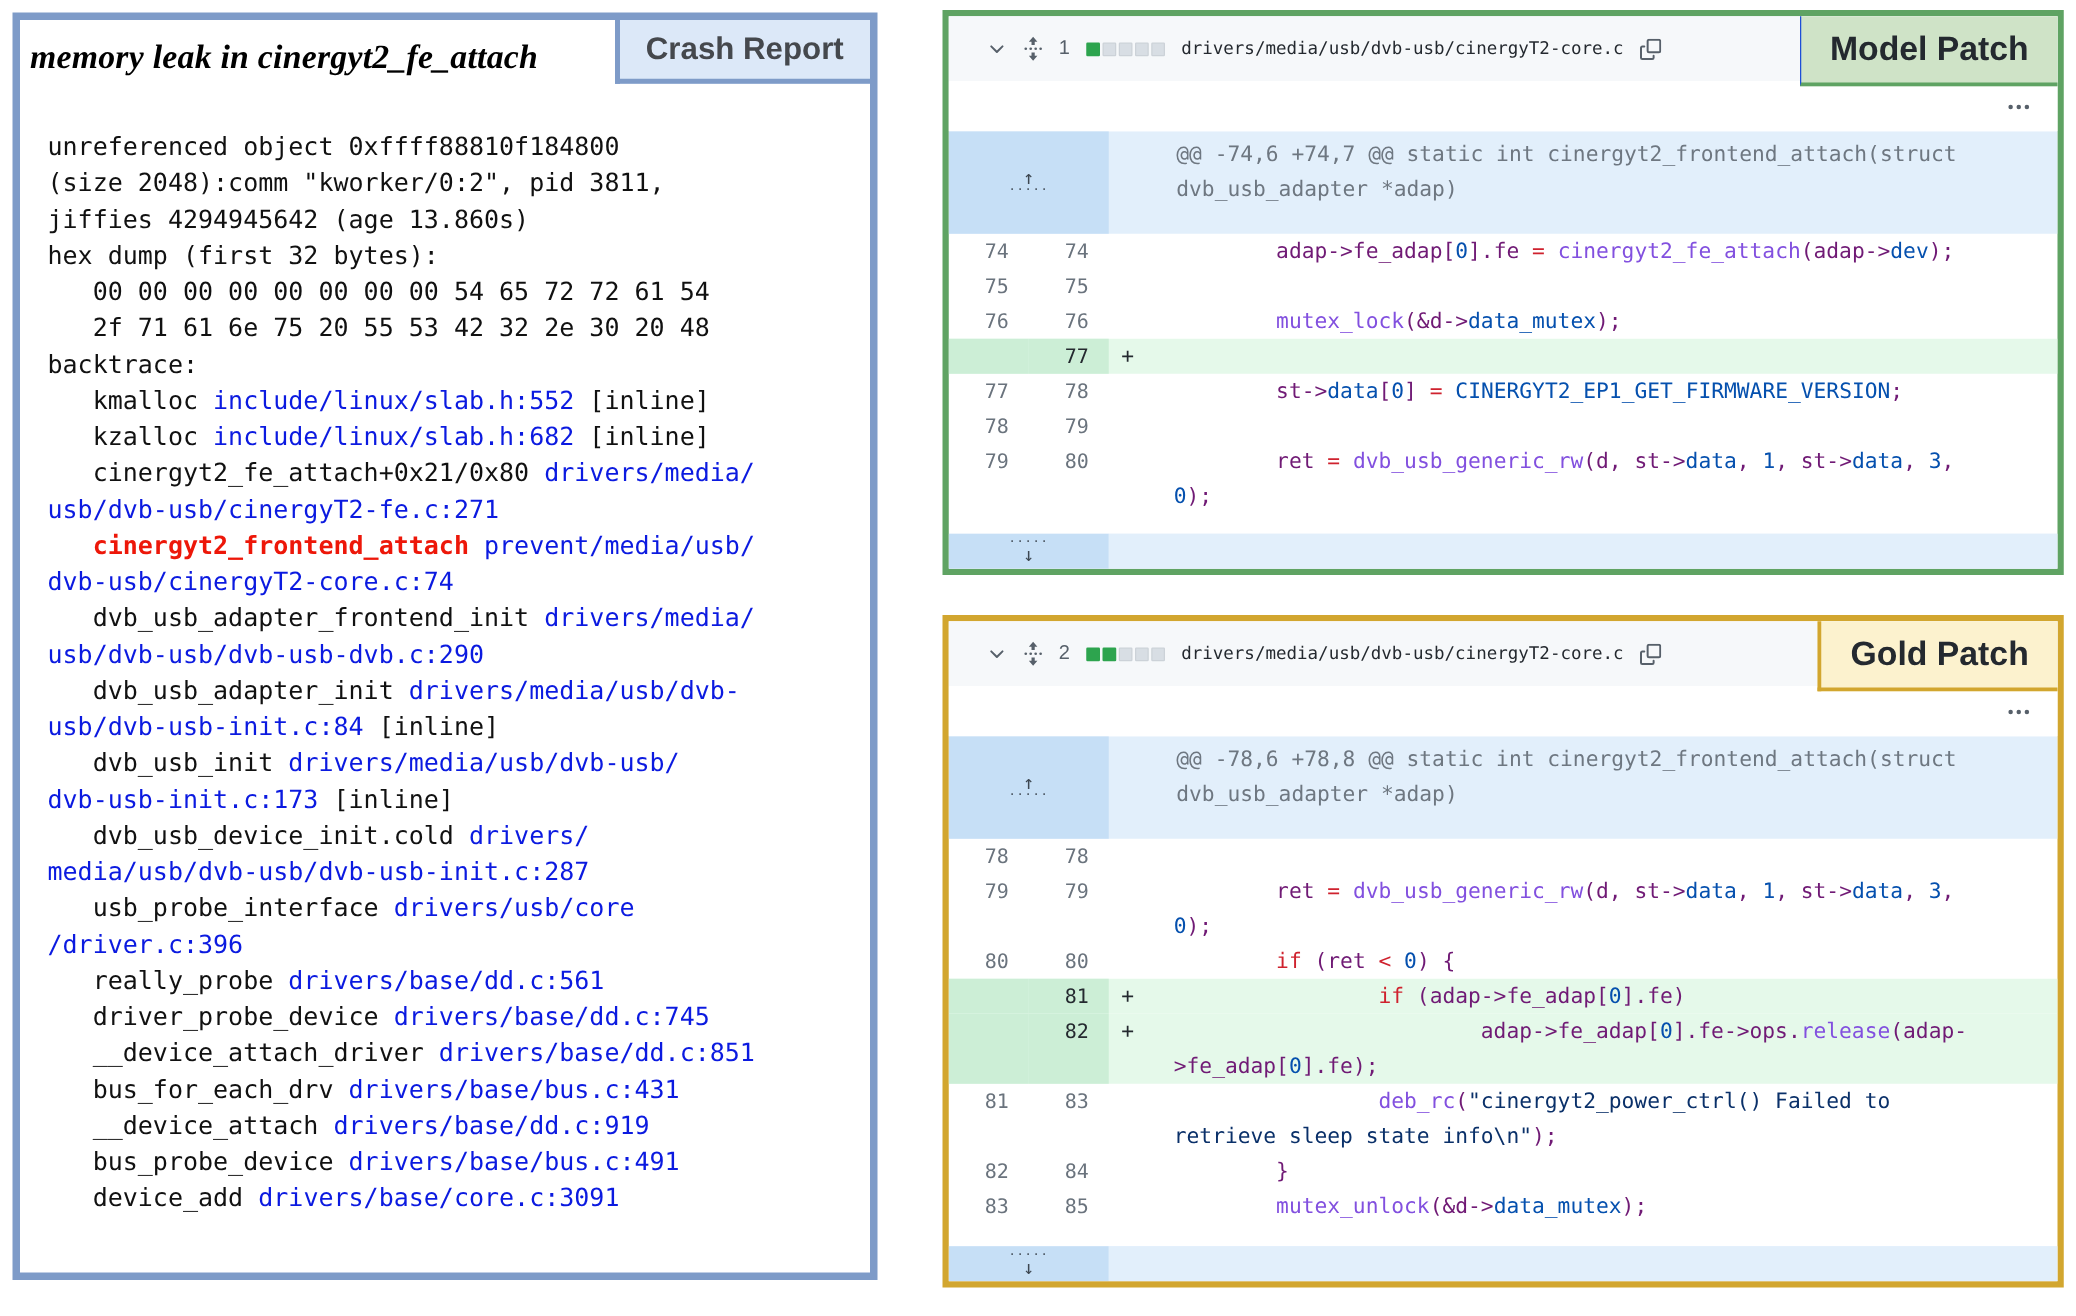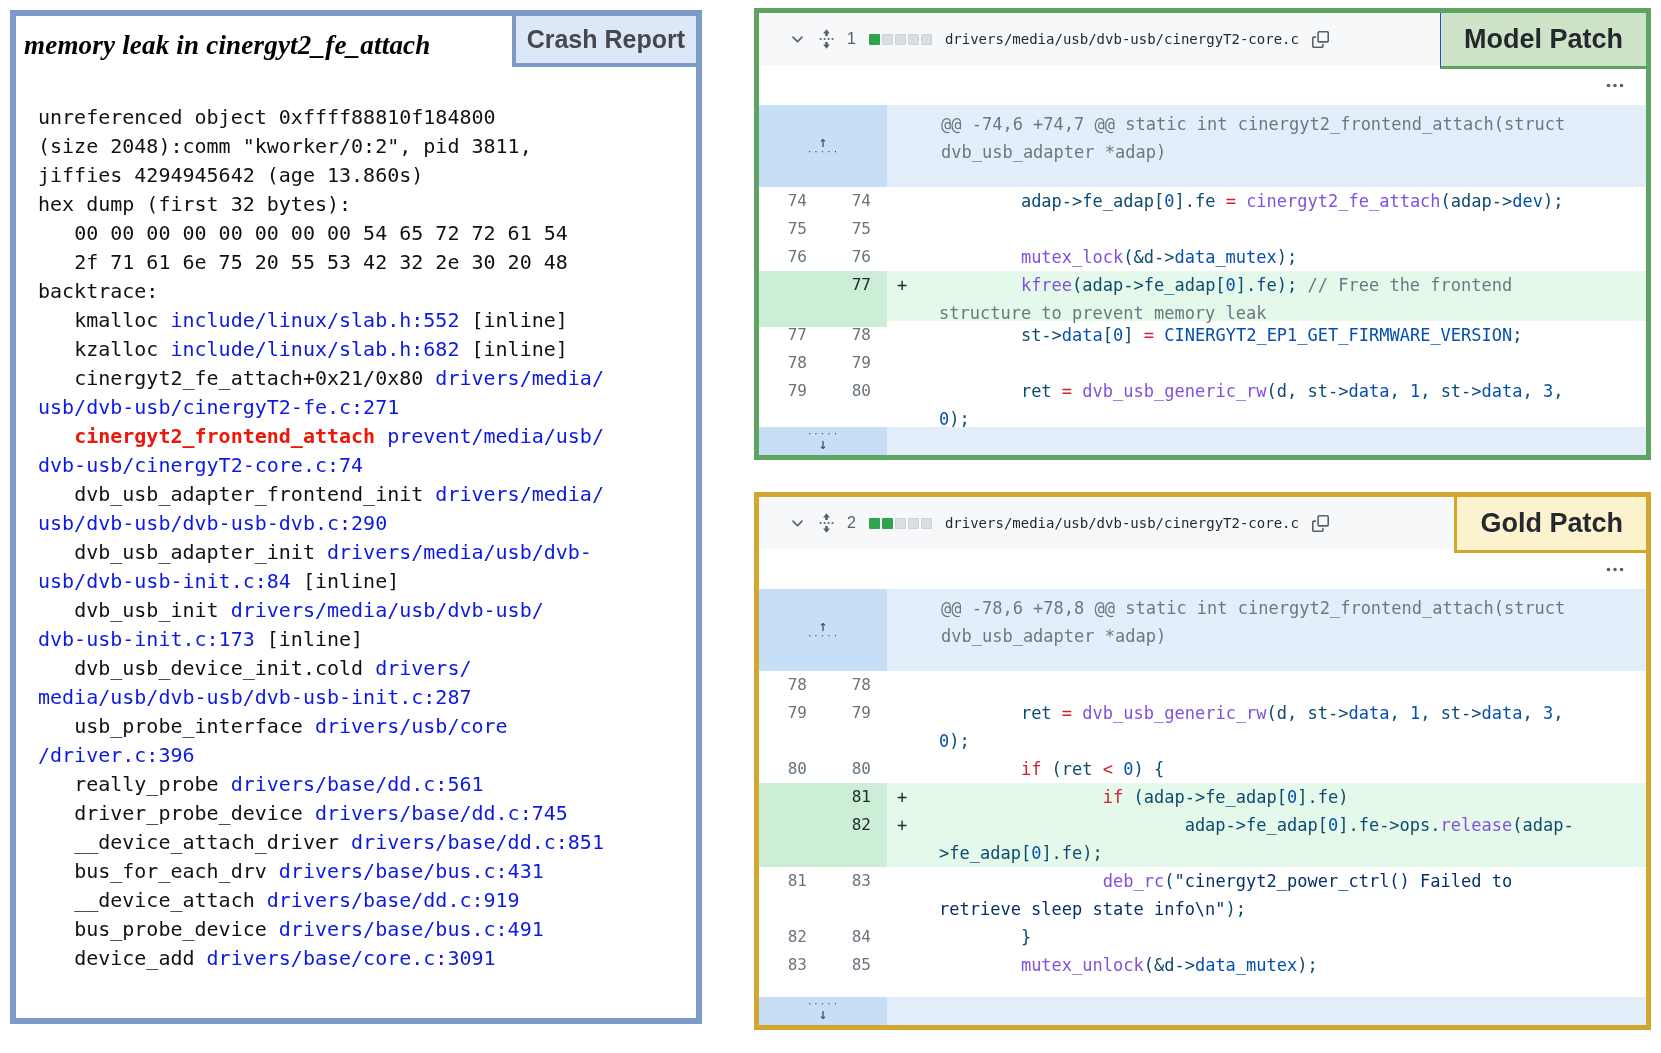--- a/index.html
+++ b/index.html
@@ -4,21 +4,21 @@
 <style>
   html,body{margin:0;padding:0;background:#fff;}
   .canvas{position:relative;width:1661px;height:1053px;background:#fff;overflow:hidden;
           font-family:"Liberation Sans",sans-serif;}
 
   
   .crash-panel{position:absolute;left:10px;top:10px;width:692px;height:1014px;
                border:6px solid #7e9bc8;background:#fff;box-sizing:border-box;}
   .crash-title{margin:14px 0 0 8px;font-family:"Liberation Serif",serif;font-weight:bold;
                font-size:27px;color:#000;letter-spacing:.2px;font-style:italic;}
-  .crash-badge{position:absolute;top:0;right:0;height:47px;line-height:47px;padding:0 11px;
+  .crash-badge{position:absolute;top:0;right:0;height:47px;line-height:47px;padding:0 21px;
                background:#dce8f8;border-left:4px solid #7e9bc8;border-bottom:4px solid #7e9bc8;
                font-weight:bold;font-size:25px;color:#45484d;}
   .crash-body{margin:42px 8px 16px 22px;font-family:"DejaVu Sans Mono",monospace;font-size:20px;
               line-height:29px;color:#111;}
   .cline{white-space:pre-wrap;overflow-wrap:break-word;}
   .lk{color:#0b1ae0;text-underline-offset:3px;cursor:pointer;}
   .err{color:#ed1709;font-weight:bold;}
 
   
   .patch-panel{position:absolute;left:754px;width:897px;background:#fff;box-sizing:border-box;
@@ -59,21 +59,21 @@
   .hunkrow{background:#e2effb;}
   .gexp{background:#c6dff6;display:flex;flex-direction:column;align-items:center;
         justify-content:center;cursor:pointer;color:#3d4751;}
   .xarr{font-size:15px;line-height:13px;}
   .xdots{font-size:9px;line-height:7px;letter-spacing:1px;color:#3d4751;}
   .hunktext{color:#6e7781;padding:5px 40px 21px 54px;line-height:28px;
             white-space:pre-wrap;overflow-wrap:break-word;}
   .exprow{margin-top:auto;min-height:28px;background:#e2effb;}
   .expfill{background:#e2effb;}
 
-  .sp{color:#0c4a6e;} .sfn{color:#8250df;} .sc{color:#0550ae;}
+  .sp{color:#701a75;} .sfn{color:#8250df;} .sc{color:#0550ae;}
   .sk{color:#cf222e;} .sstr{color:#0a3069;} .scm{color:#6e7781;}
 </style>
 </head>
 <body>
 
 <div class="canvas">
 
   <section class="crash-panel">
     <div class="crash-badge">Crash Report</div>
     <h1 class="crash-title">memory leak in cinergyt2_fe_attach</h1>
@@ -180,21 +180,20 @@
         <div class="drow code ctx">
           <span class="ln">76</span>
           <span class="ln">76</span>
           <span class="mark"></span>
           <span class="codecell"><span class="sp">        </span><span class="sfn">mutex_lock</span><span class="sp">(&amp;d-&gt;</span><span class="sc">data_mutex</span><span class="sp">);</span></span>
         </div>
         <div class="drow code add">
           <span class="ln"></span>
           <span class="ln">77</span>
           <span class="mark">+</span>
-          <span class="codecell"><span class="sp">        </span><span class="sfn">kfree</span><span class="sp">(adap-&gt;fe_adap[</span><span class="sc">0</span><span class="sp">].fe); </span><span class="scm">// Free the frontend structure to prevent memory leak</span></span>
         </div>
         <div class="drow code ctx">
           <span class="ln">77</span>
           <span class="ln">78</span>
           <span class="mark"></span>
           <span class="codecell"><span class="sp">        st-&gt;</span><span class="sc">data</span><span class="sp">[</span><span class="sc">0</span><span class="sp">] </span><span class="sk">=</span><span class="sp"> </span><span class="sc">CINERGYT2_EP1_GET_FIRMWARE_VERSION</span><span class="sp">;</span></span>
         </div>
         <div class="drow code ctx">
           <span class="ln">78</span>
           <span class="ln">79</span>

